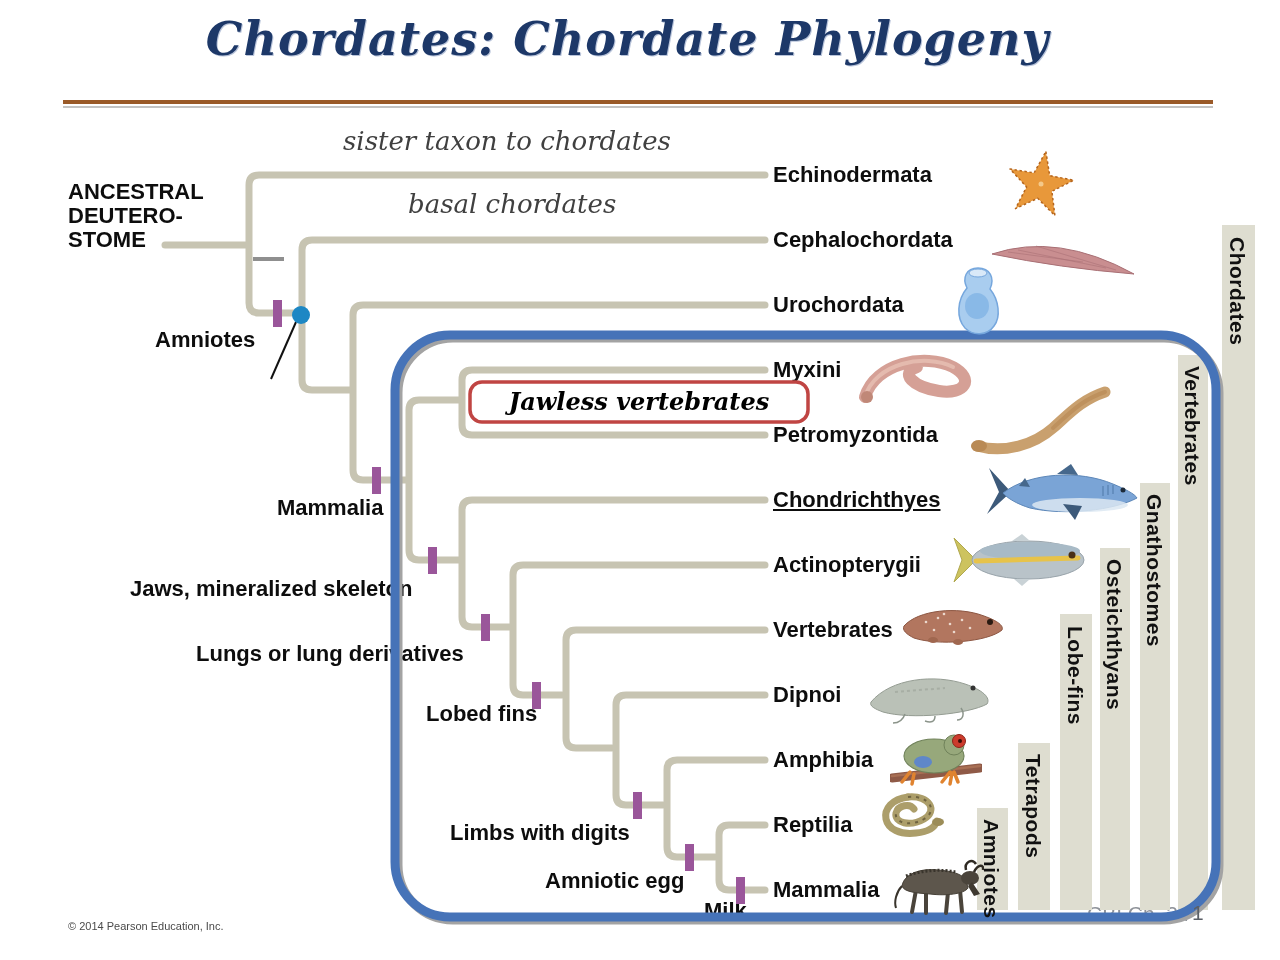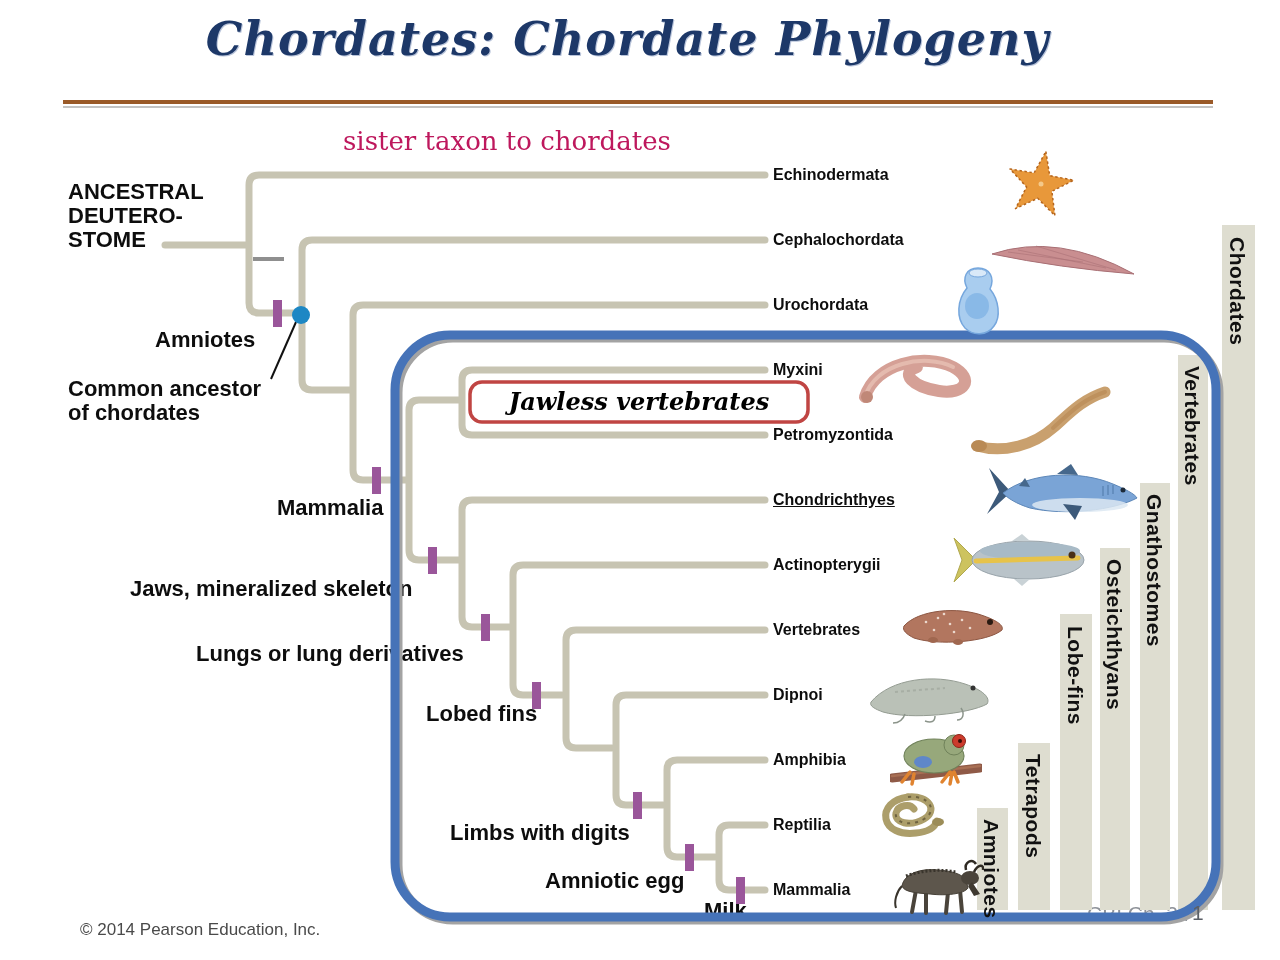--- a/index.html
+++ b/index.html
@@ -15,60 +15,59 @@
     left:0; top:12px; width:1255px; text-align:center;
     font-family:"DejaVu Serif", serif; font-style:italic; font-weight:bold;
     font-size:46px; letter-spacing:1px; color:#1d3868;
     text-shadow: 1px 1px 0 #b9c4da;
     z-index:3;
   }
   #title-rule-brown { left:63px; top:100px; width:1150px; height:4px; background:#9a5a28; z-index:3; }
   #title-rule-gray  { left:63px; top:106px; width:1150px; height:2px; background:#c3c3c3; z-index:3; }
 
   .script-note {
-    font-family:"DejaVu Serif", serif; color:#be185d;
+    font-family:"DejaVu Serif", serif; font-style:italic; color:#404040;
     font-size:26px; white-space:nowrap;
   }
   .node-label {
     font-weight:bold; color:#0d0d0d; font-size:22px; white-space:pre; line-height:24px;
   }
   .taxon-label {
-    font-weight:bold; color:#0d0d0d; font-size:16px; white-space:nowrap; line-height:26px;
+    font-weight:bold; color:#0d0d0d; font-size:22px; white-space:nowrap; line-height:26px;
   }
   .bar-label {
     font-weight:bold; color:#111; font-size:21px; white-space:nowrap;
     writing-mode:vertical-rl; text-orientation:mixed; letter-spacing:0.5px;
   }
   #jawless-label {
     left:474px; top:387px; width:330px; text-align:center;
     font-family:"DejaVu Serif", serif; font-style:italic; font-weight:bold;
     font-size:24px; color:#000000; z-index:3; white-space:nowrap;
   }
-  #copyright { left:68px; top:920px; font-size:17px; color:#4a4a4a; z-index:3;margin-left:12px; }
+  #copyright { left:68px; top:920px; font-size:11px; color:#4a4a4a; z-index:3; }
   #course-code { left:1087px; top:902px; font-size:21px; color:#8e9299; z-index:1; white-space:nowrap; }
   #slide-number { left:1192px; top:901px; font-size:21px; color:#5a5f66; z-index:3; }
   .illus { position:absolute; z-index:3; }
 </style>
 </head>
 <body>
 
 <div id="slide">
 
   <div id="slide-title" class="abs">Chordates: Chordate Phylogeny</div>
   <div id="title-rule-brown" class="abs"></div>
   <div id="title-rule-gray" class="abs"></div>
 
   <div class="abs z1 script-note" style="left:343px; top:126px;">sister taxon to chordates</div>
+  <div class="abs z1 script-note" style="left:408px; top:189px;">basal chordates</div>
 
   <div class="abs z1 node-label" style="left:68px;  top:180px;">ANCESTRAL
 DEUTERO-
 STOME</div>
   <div class="abs z1 node-label" style="left:155px; top:328px;">Amniotes</div>
-  <div class="abs z1 node-label" style="left:68px;  top:377px;">Common ancestor
-of chordates</div>
   <div class="abs z1 node-label" style="left:277px; top:496px;">Mammalia</div>
   <div class="abs z1 node-label" style="left:130px; top:577px;">Jaws, mineralized skeleton</div>
   <div class="abs z1 node-label" style="left:196px; top:642px;">Lungs or lung derivatives</div>
   <div class="abs z1 node-label" style="left:426px; top:702px;">Lobed fins</div>
   <div class="abs z1 node-label" style="left:450px; top:821px;">Limbs with digits</div>
   <div class="abs z1 node-label" style="left:545px; top:869px;">Amniotic egg</div>
   <div class="abs z1 node-label" style="left:704px; top:899px;">Milk</div>
 
   <div class="abs z1 taxon-label" style="left:773px; top:162px;">Echinodermata</div>
   <div class="abs z1 taxon-label" style="left:773px; top:227px;">Cephalochordata</div>

